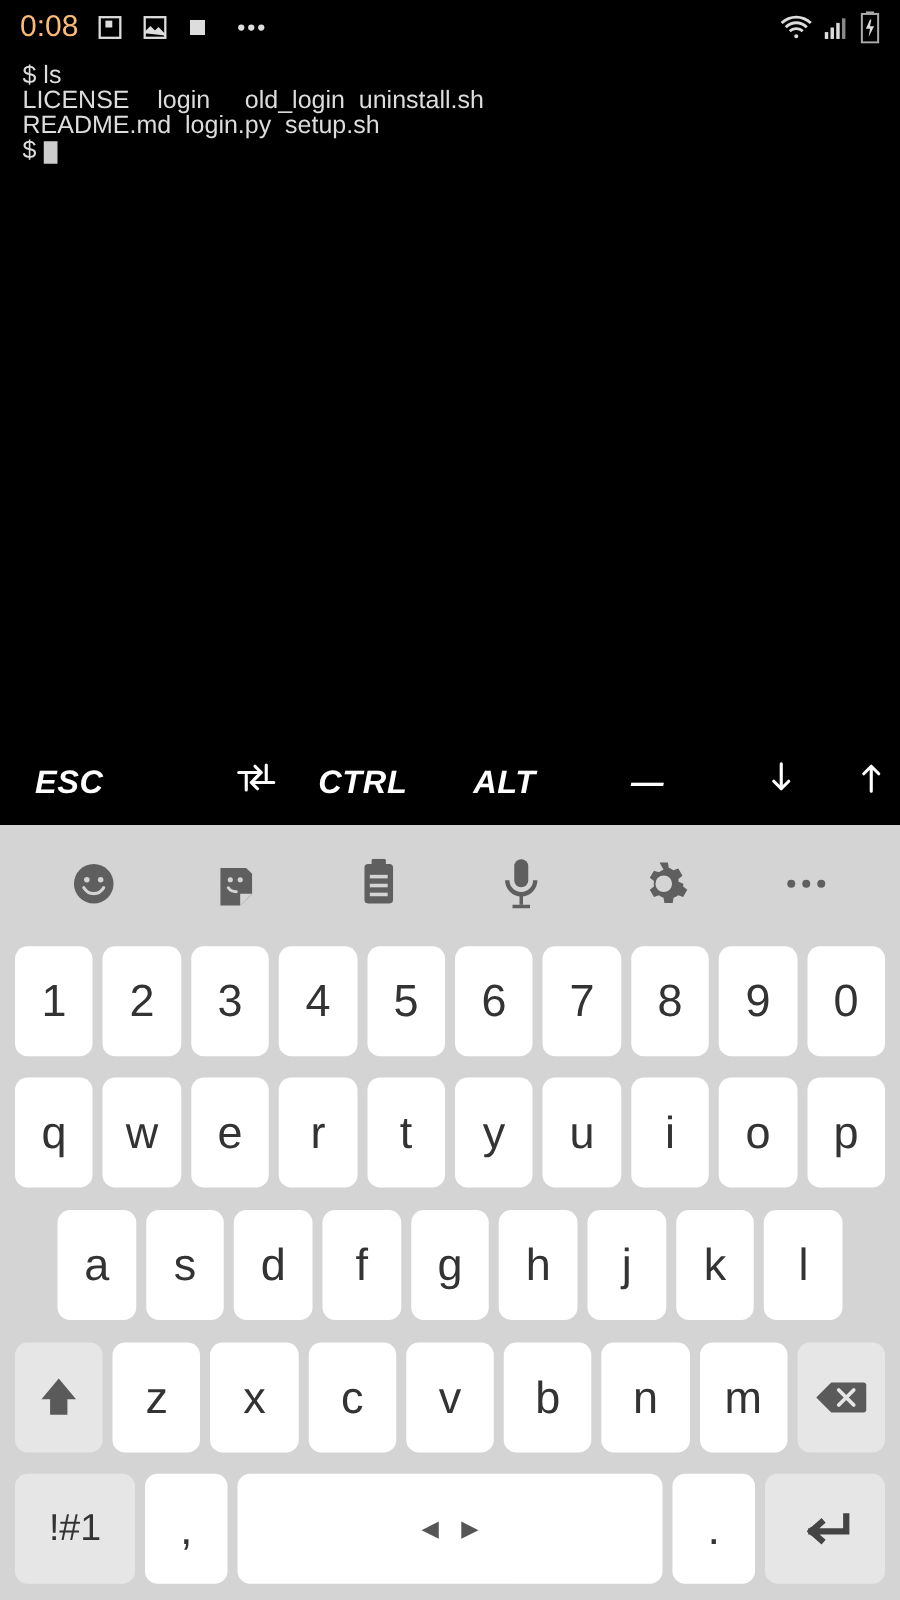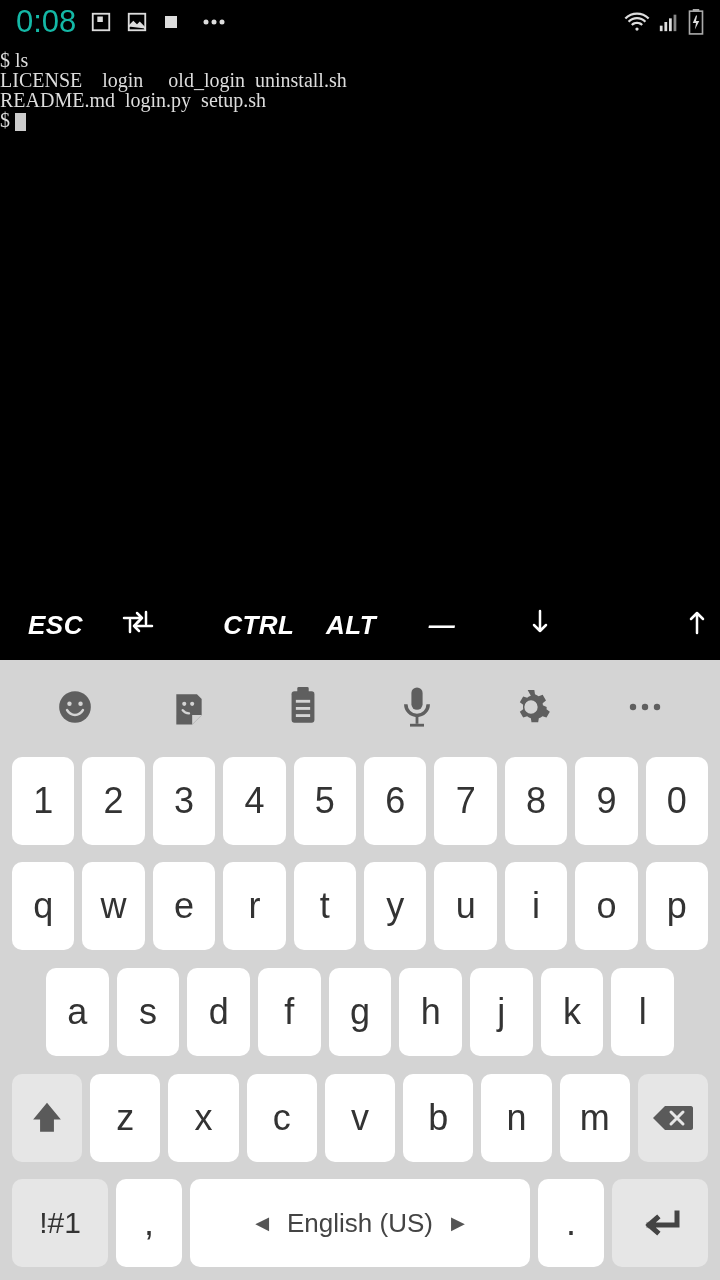--- a/index.html
+++ b/index.html
@@ -1,32 +1,32 @@
 <!DOCTYPE html>
 <html><head>
 <meta charset="utf-8">
 <style>
   * { box-sizing: border-box; margin: 0; padding: 0; }
   html, body { width: 720px; height: 1280px; overflow: hidden; font-family: sans-serif; }
   body { background: #000; display: flex; flex-direction: column; }
 
   
-  .status-bar { height: 44px; display: flex; align-items: center; padding: 0 16px; color: #14b8a6; font-size: 31px; }
+  .status-bar { height: 44px; display: flex; align-items: center; padding: 0 16px; color: #fdba74; font-size: 24px; }
   .status-left { display: flex; align-items: center; gap: 14px; }
   .status-right { margin-left: auto; display: flex; align-items: center; gap: 8px; }
   .status-time { font-weight: 400; }
   .ic { display: inline-flex; align-items: center; justify-content: center; color: #ddd; }
 
   
-  .terminal { flex: 1; color: #ddd; font-family: Liberation Serif, serif; font-size: 20px; line-height: 1.0; padding: 6px 8px 0 0; white-space: pre; }
+  .terminal { flex: 1; color: #ddd; font-family: Liberation Sans, sans-serif; font-size: 20px; line-height: 1.0; padding: 6px 8px 0 18px; white-space: pre; }
   .term-cursor { display: inline-block; width: 11px; height: 18px; background: #ccc; vertical-align: text-bottom; }
 
   
   .extra-row { height: 70px; display: flex; align-items: center; justify-content: space-between; padding: 0 14px 0 28px; color: #fff; font-size: 26px; font-weight: 700; letter-spacing: 0.5px; font-style: italic; }
-  .extra-key { flex: 1; text-align: left; }
+  .extra-key { flex: 1; text-align: right; }
   .extra-key:first-child { text-align: left; flex: 0.9; }
   .extra-key:last-child { text-align: right; flex: 0.7; }
   .extra-key svg { display: inline-block; }
 
   
   .keyboard { background: #d4d4d4; height: 620px; display: flex; flex-direction: column; padding-bottom: 6px; }
   .kb-toolbar { height: 94px; display: flex; align-items: center; justify-content: space-around; padding: 0 18px; }
   .kb-toolbar .tb-btn { width: 54px; height: 54px; display: flex; align-items: center; justify-content: center; color: #5f5f5f; }
   .kb-rows { flex: 1; display: flex; flex-direction: column; justify-content: space-around; padding: 0 12px 4px 12px; gap: 12px; }
   .kb-row { display: flex; gap: 8px; }
@@ -229,21 +229,20 @@
             <path d="M14 3L2 15l12 12h26c1 0 2-1 2-2V5c0-1-1-2-2-2H14z"></path>
             <path d="M20 9l12 12M32 9L20 21" stroke="#e6e6e6" stroke-width="3" stroke-linecap="round"></path>
           </svg>
       </div>
     </div>
     <div class="row-bottom">
       <div class="key key-mod key-sym">!#1</div>
       <div class="key key-comma">,</div>
       <div class="key key-space">
         <span class="tri">◀</span>
-        <span>English (US)</span>
         <span class="tri">▶</span>
       </div>
       <div class="key key-period">.</div>
       <div class="key key-mod key-enter">
         <svg width="46" height="32" viewBox="0 0 46 32" fill="none" stroke="#444" stroke-width="5" stroke-linecap="square" stroke-linejoin="miter">
             <path d="M40 6v12H12 M12 18l8-7 M12 18l8 7"></path>
           </svg>
       </div>
     </div>
   </div>

